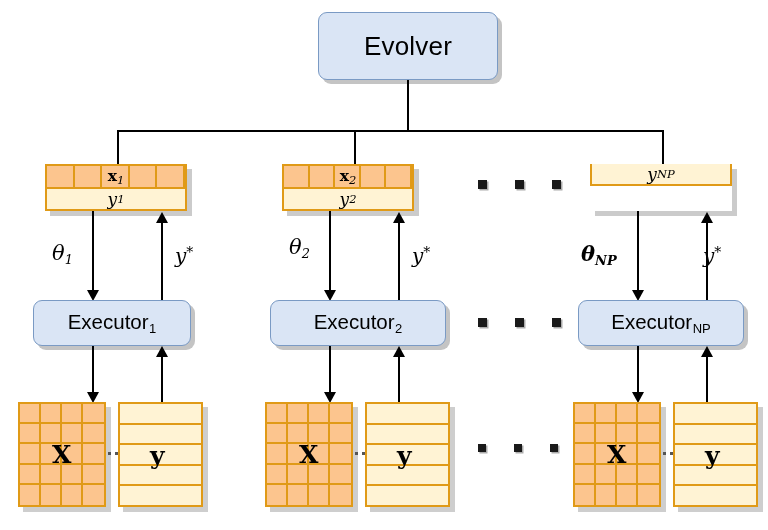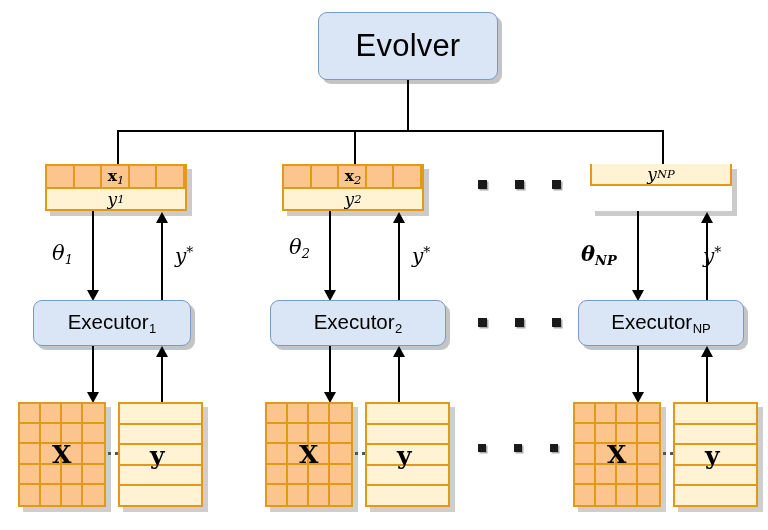--- a/index.html
+++ b/index.html
@@ -12,21 +12,21 @@
     position:absolute;
     background:#dae5f5;
     border:1.6px solid #7a9ac4;
     border-radius:9px;
     box-shadow:4px 4px 0 0 rgba(160,160,160,.62);
     display:flex;align-items:center;justify-content:center;
     box-sizing:border-box;
     color:#000;
     white-space:nowrap;
   }
-  .evolver-box{font-size:31px;letter-spacing:.2px;}
+  .evolver-box{font-size:26px;letter-spacing:.2px;}
   .exec-box{font-size:20.5px;}
   .exec-box .sub{font-size:13px;vertical-align:-0.32em;margin-left:.5px;}
 
   
   .vline{position:absolute;background:#000;width:2.4px;}
   .hline{position:absolute;background:#000;height:2.4px;}
   .arrowhead{position:absolute;width:0;height:0;}
   .arrow-down{border-left:6.2px solid transparent;border-right:6.2px solid transparent;border-top:11px solid #000;}
   .arrow-up{border-left:6.2px solid transparent;border-right:6.2px solid transparent;border-bottom:11px solid #000;}
 
@@ -168,21 +168,21 @@
 
   <div class="matY" style="left:118px;top:402px;width:85px;height:105px;">
     <div class="r"></div>
     <div class="r"></div>
     <div class="r"></div>
     <div class="r"></div>
     <div class="r lastrow"></div>
   </div>
   <div class="matlab" style="left:150px;top:443px;">y</div>
 
-  <div class="chrom" style="left:282px;top:164px;width:142px;height:47px;">
+  <div class="chrom" style="left:282px;top:164px;width:132px;height:47px;">
     <div class="xrow" style="height:25px;">
       <div class="xcell"></div>
       <div class="xcell"></div>
       <div class="xcell"></div>
       <div class="xcell"></div>
       <div class="xcell"></div>
       <div class="xlab">
         <b>x</b><span class="sub">2</span>
       </div>
     </div>

